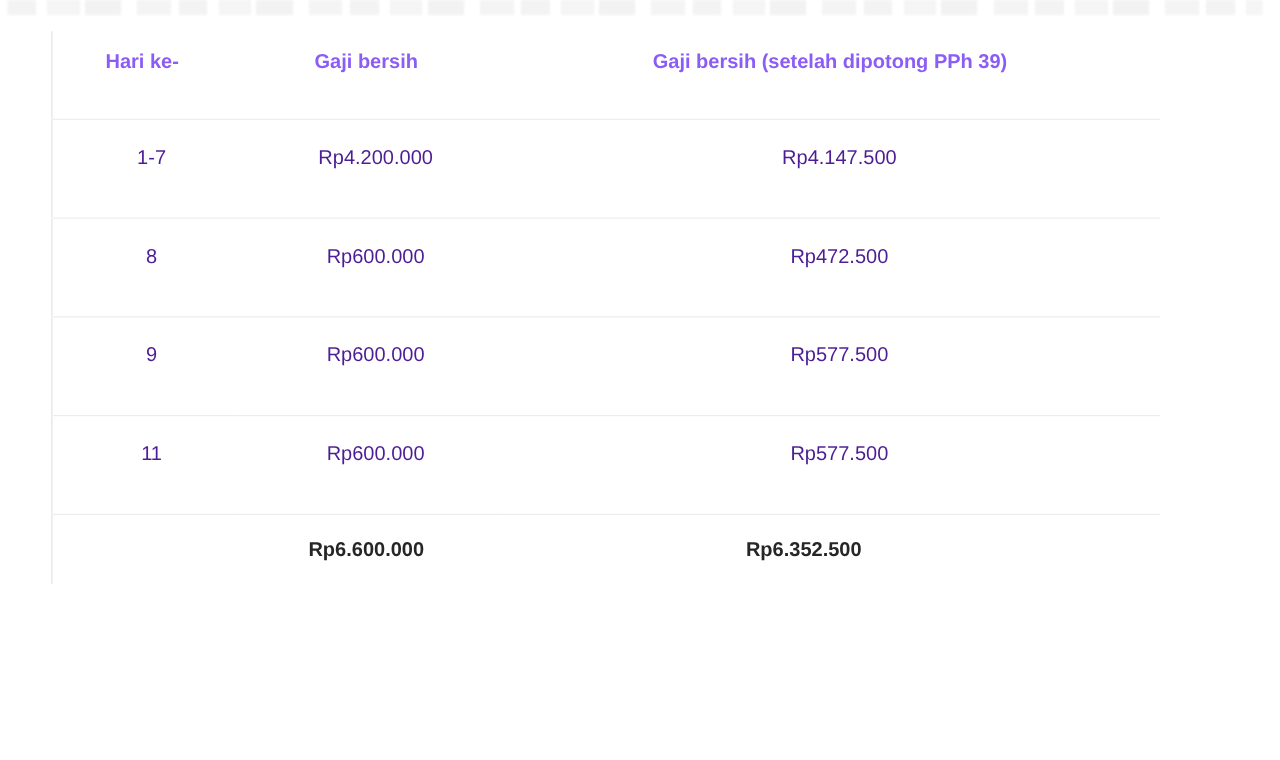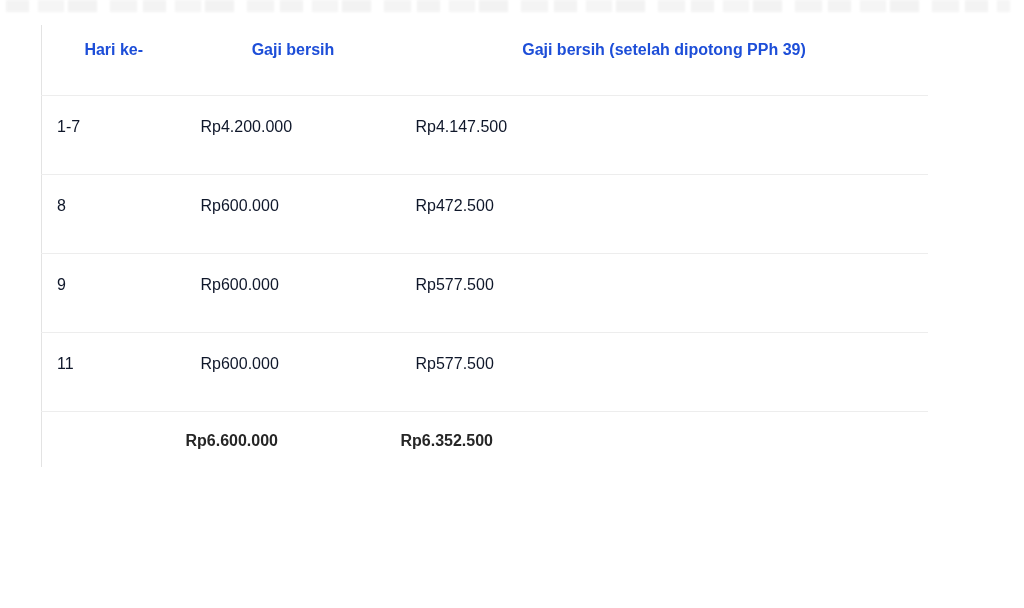--- a/index.html
+++ b/index.html
@@ -42,38 +42,38 @@
     table-layout: fixed;
     border-left: 1px solid #e3e3e3;
   }
   .salary-table thead th {
     height: 70px;
     padding: 16px 0 0 0;
     vertical-align: top;
     text-align: center;
     font-size: 16px;
     font-weight: 700;
-    color: #1d4ed8;
+    color: #8b5cf6;
     border-bottom: 1px solid #ededed;
   }
   .salary-table tbody td {
     height: 79px;
     padding: 22px 0 0 15px;
     vertical-align: top;
-    text-align: left;
+    text-align: center;
     font-size: 16px;
     font-weight: 400;
-    color: #0f172a;
+    color: #4c1d95;
     border-bottom: 1px solid #ededed;
   }
   .salary-table tfoot td {
     height: 56px;
     padding: 20px 0 0 0;
     vertical-align: top;
-    text-align: left;
+    text-align: center;
     font-size: 16px;
     font-weight: 700;
     color: #262626;
   }
   .salary-table tfoot td.total-net { padding-right: 42px; }
 </style>
 </head>
 <body>
 
 <div class="ghost-strip"></div>

